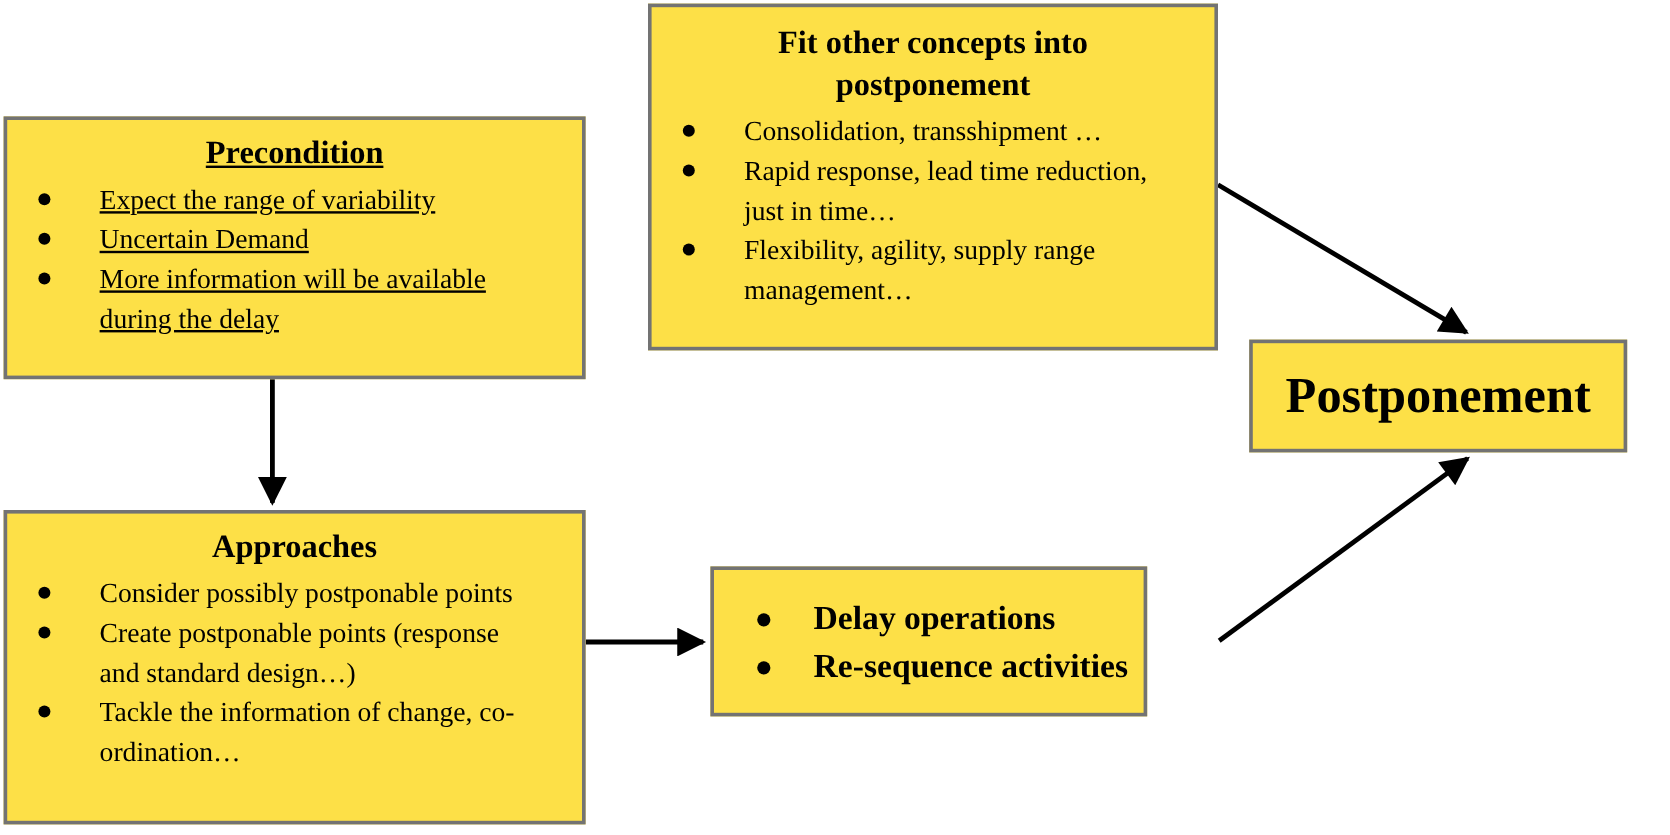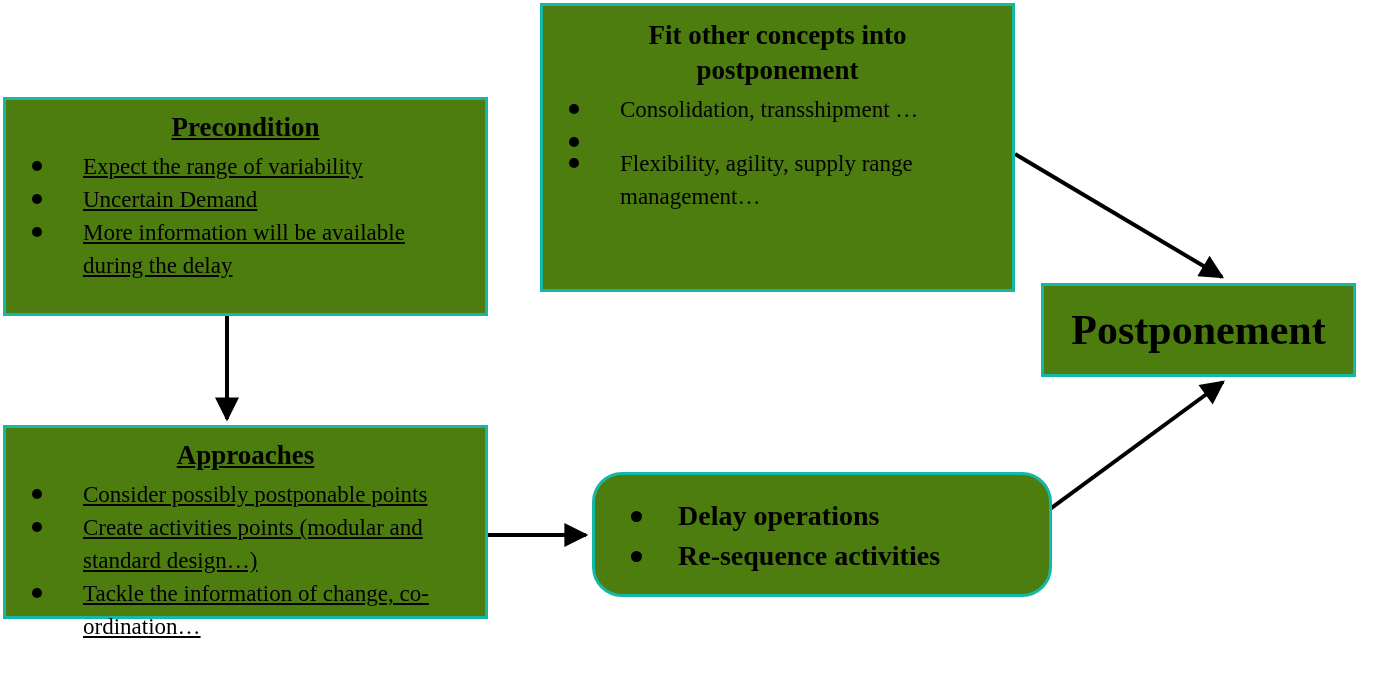--- a/index.html
+++ b/index.html
@@ -1,37 +1,37 @@
 <!DOCTYPE html>
 <html><head>
 <meta charset="utf-8">
 <style>
   html,body{margin:0;padding:0;background:#ffffff;}
   .canvas{
     position:relative;width:1392px;height:696px;background:#ffffff;
     font-family:"Liberation Serif",serif;color:#000;overflow:hidden;
   }
-  .box{position:absolute;border:3px solid #14b8a6;background:#4d7c0f;box-sizing:border-box;}
+  .box{position:absolute;border:3px solid #737373;background:#fde047;box-sizing:border-box;}
   .box-title{font-weight:bold;font-size:27px;line-height:35px;text-align:center;margin:0 auto;}
   .bullets{list-style:none;margin:5px 4px 0 0;padding:0;}
   .bullets li{display:flex;align-items:flex-start;padding-left:26px;font-size:23px;line-height:33px;}
   .dot{flex:none;width:10px;height:10px;border-radius:50%;background:#000;margin-top:11px;margin-right:41px;}
   .txt{display:block;}
 
   .box-precondition{left:3px;top:97px;width:485px;height:219px;padding-top:10px;text-decoration:underline;}
   .box-precondition .bullets li{padding-right:14px;}
 
   .box-fit{left:540px;top:3px;width:475px;height:289px;padding-top:12px;}
   .box-fit .box-title{max-width:420px;}
   .box-fit .bullets li{padding-right:52px;}
 
-  .box-approaches{left:3px;top:425px;width:485px;height:194px;padding-top:10px;text-decoration:underline;}
+  .box-approaches{left:3px;top:425px;width:485px;height:262px;padding-top:10px;}
   .box-approaches .bullets li{padding-right:34px;}
 
-  .box-delay{left:592px;top:472px;width:460px;height:125px;padding-top:16px;border-radius:30px;}
+  .box-delay{left:592px;top:472px;width:364px;height:125px;padding-top:16px;}
   .box-delay .bullets li{font-weight:bold;font-size:28px;line-height:40px;padding-left:36px;}
   .box-delay .dot{width:11px;height:11px;margin-top:15px;margin-right:36px;}
 
   .box-postponement{left:1041px;top:283px;width:315px;height:94px;
     display:flex;align-items:center;justify-content:center;}
   .postponement-label{font-weight:bold;font-size:42px;line-height:1;}
 
   svg.arrows{position:absolute;left:0;top:0;width:1392px;height:696px;pointer-events:none;}
   svg.arrows line{stroke:#000;stroke-width:4;}
   svg.arrows .head{fill:#000;}
@@ -73,38 +73,39 @@
 
   <div class="box box-fit">
     <div class="box-title">Fit other concepts into postponement</div>
     <ul class="bullets">
       <li>
         <span class="dot"></span>
         <span class="txt">Consolidation, transshipment …</span>
       </li>
       <li>
         <span class="dot"></span>
+        <span class="txt">Rapid response, lead time reduction, just in time…</span>
       </li>
       <li>
         <span class="dot"></span>
         <span class="txt">Flexibility, agility, supply range management…</span>
       </li>
     </ul>
   </div>
 
   <div class="box box-approaches">
     <div class="box-title">Approaches</div>
     <ul class="bullets">
       <li>
         <span class="dot"></span>
         <span class="txt">Consider possibly postponable points</span>
       </li>
       <li>
         <span class="dot"></span>
-        <span class="txt">Create activities points (modular and standard design…)</span>
+        <span class="txt">Create postponable points (response and standard design…)</span>
       </li>
       <li>
         <span class="dot"></span>
         <span class="txt">Tackle the information of change, co-ordination…</span>
       </li>
     </ul>
   </div>
 
   <div class="box box-delay">
     <ul class="bullets">

